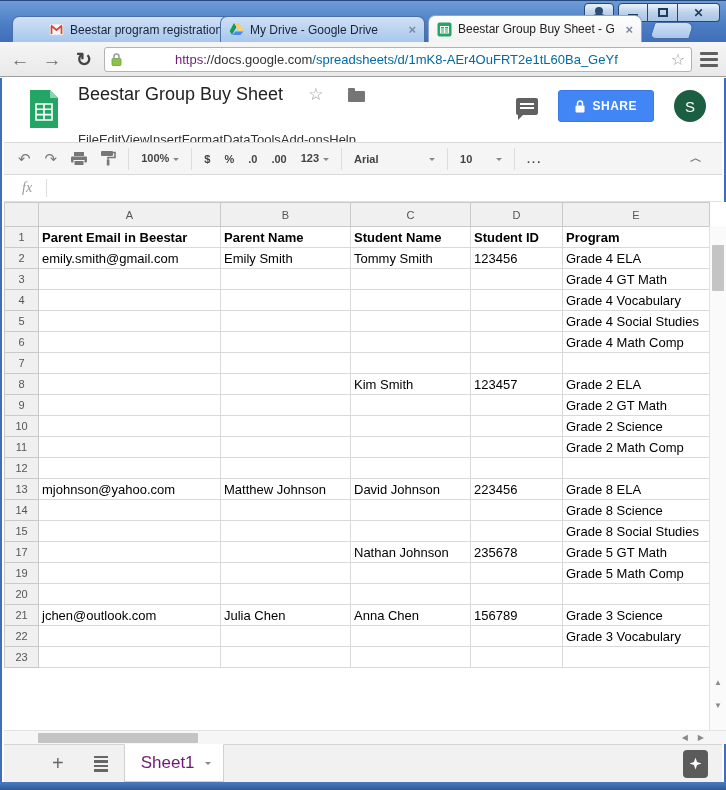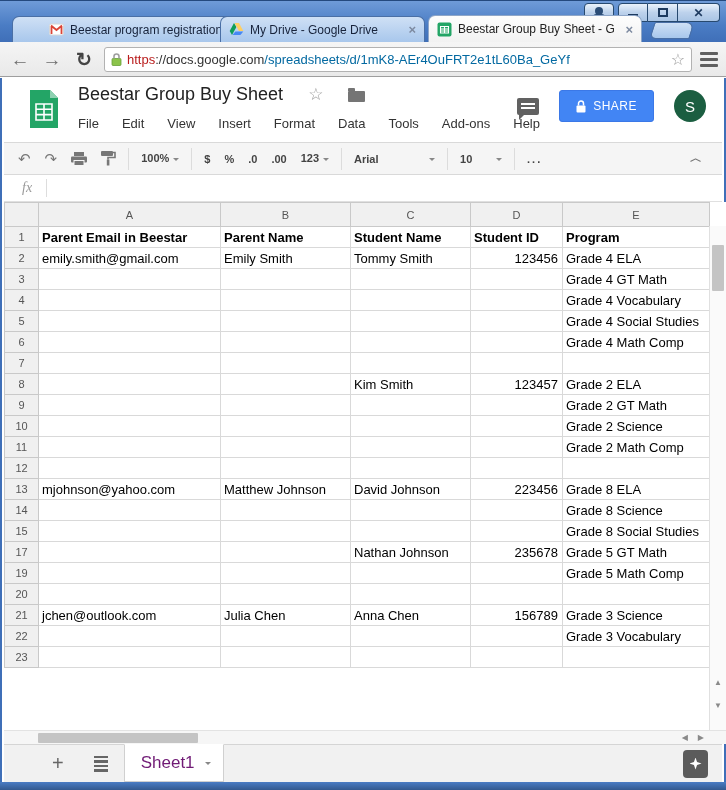--- a/index.html
+++ b/index.html
@@ -35,45 +35,45 @@
     border:1px solid #4a6fa5; border-radius:2px 8px 0 6px; transform:skewX(-18deg); }
 
   
   .nav { position:absolute; top:42px; left:0; width:726px; height:35px;
     background:linear-gradient(#f5f5f5,#e9e9e9); border-bottom:1px solid #9e9e9e;
     display:flex; align-items:center; padding:0 8px; gap:8px; z-index:4; }
   .nav-ico { color:#6d6d6d; font-size:19px; font-weight:bold; line-height:1; width:24px; text-align:center; }
   .urlbar { flex:1; height:25px; background:#fff; border:1px solid #b2b2b2; border-radius:3px;
     display:flex; align-items:center; padding:0 6px; gap:5px; }
   .url-text { font-size:13px; white-space:nowrap; overflow:hidden; flex:1; }
-  .url-proto { color:#b91c1c; }
+  .url-proto { color:#701a75;margin-left:48px; }
   .url-domain { color:#333; }
   .url-path { color:#0369a1; }
   .url-star { color:#999; font-size:16px; }
   .menu-bars { display:flex; flex-direction:column; gap:3px; width:18px; }
   .menu-bars span { height:3px; background:#5f5f5f; border-radius:1px; }
 
   
   .app { position:absolute; top:78px; left:0; width:726px; bottom:0; background:#fff;
     border-left:2px solid #3f6fb8; border-right:2px solid #3f6fb8; }
   .app-header { position:absolute; top:2px; left:0; right:0; height:62px; }
   .logo { position:absolute; left:26px; top:8px; }
   .doc-title-row { position:absolute; left:76px; top:4px; display:flex; align-items:center; gap:25px; }
   .doc-title { font-size:18px; color:#222; font-weight:500; }
   .star-ico { color:#9a9a9a; font-size:17px; }
   .folder-ico { position:relative; width:17px; height:11px; background:#757575; border-radius:1px; margin-top:3px;}
   .folder-ico::before { content:""; position:absolute; top:-3px; left:0; width:7px; height:3px; background:#757575; border-radius:1px 1px 0 0; }
-  .menubar { position:absolute; left:76px; top:36px; display:flex; gap:23px; }
+  .menubar { position:absolute; left:76px; top:52px; display:flex; }
   .menubar span { font-size:13px; color:#333; }
   .hdr-right { position:absolute; right:18px; top:10px; display:flex; align-items:center; gap:20px; }
   .comment-ico { position:relative; width:22px; height:17px; background:#616161; border-radius:2px; }
   .comment-ico::before { content:""; position:absolute; left:4px; top:5px; width:14px; height:2px; background:#fff; box-shadow:0 4px 0 #fff; }
   .comment-ico::after { content:""; position:absolute; left:2px; bottom:-5px; border:3px solid transparent; border-top-color:#616161; border-left-color:#616161; }
   .share-btn { display:flex; align-items:center; gap:7px; background:var(--accent,#4285f4); color:#fff;
-    font-size:12px; font-weight:normal; letter-spacing:.5px; padding:8px 16px; border-radius:3px; border:1px solid #3b78e7; }
+    font-size:12px; font-weight:bold; letter-spacing:.5px; padding:8px 16px; border-radius:3px; border:1px solid #3b78e7; }
   .avatar { width:32px; height:32px; border-radius:50%; background:var(--avatar,#1b5e41); color:#fff;
     display:flex; align-items:center; justify-content:center; font-size:15px; }
 
   
   .sbar { position:absolute; top:64px; left:2px; right:2px; height:33px; background:#f5f5f5;
     border-top:1px solid #d9d9d9; border-bottom:1px solid #d9d9d9; display:flex; align-items:center; padding:0 14px; }
   .sbar .grp { display:flex; align-items:center; gap:14px; padding:0 12px; height:100%; }
   .sbar .sep { width:1px; height:22px; background:#dcdcdc; }
   .tbtn { color:#777; font-size:15px; line-height:1; display:flex; align-items:center; gap:4px; }
   .tlabel { color:#444; font-size:11px; font-weight:bold; }
@@ -89,21 +89,21 @@
 
   
   .gridwrap { position:absolute; top:124px; left:2px; width:722px; height:528px; overflow:hidden; background:#fff; }
   table.grid { border-collapse:collapse; table-layout:fixed; }
   table.grid th, table.grid td { border:1px solid #d9d9d9; overflow:hidden; white-space:nowrap; }
   table.grid th { background:#f0f0f0; border-color:#c9c9c9; color:#555; font-weight:normal; font-size:11px; text-align:center; }
   table.grid thead th { height:24px; }
   table.grid tbody tr { height:21px; }
   table.grid td { font-size:13px; color:#000; padding:0 4px 0 3px; }
   table.grid tr.r1 td { font-weight:bold; }
-  td.num { text-align:right; }
+  td.num { text-align:left; }
 
   .vscroll { position:absolute; top:24px; right:0; width:17px; bottom:0; background:#fafafa; border-left:1px solid #e0e0e0; }
   .vthumb { position:absolute; top:19px; left:2px; width:12px; height:46px; background:#c4c4c4; border-radius:1px; }
   .varrows { position:absolute; bottom:20px; left:0; right:0; display:flex; flex-direction:column; align-items:center; gap:14px; color:#8a8a8a; font-size:8px; }
 
   .hscroll { position:absolute; top:652px; left:2px; width:722px; height:14px; background:#f6f6f6; border-top:1px solid #e3e3e3; }
   .hthumb { position:absolute; left:34px; top:2px; width:160px; height:10px; background:#c4c4c4; border-radius:1px; }
   .harrows { position:absolute; right:22px; top:2px; display:flex; gap:10px; color:#8a8a8a; font-size:8px; }
 
   

